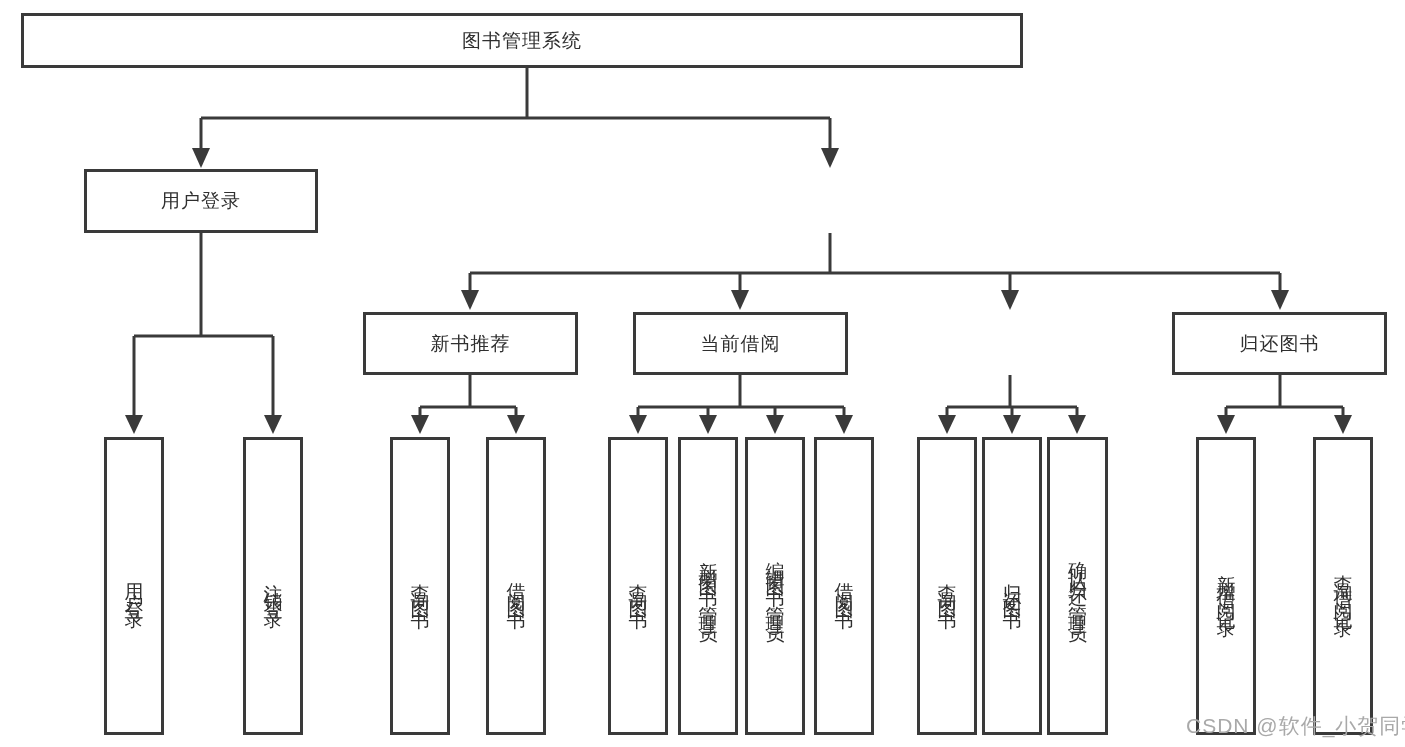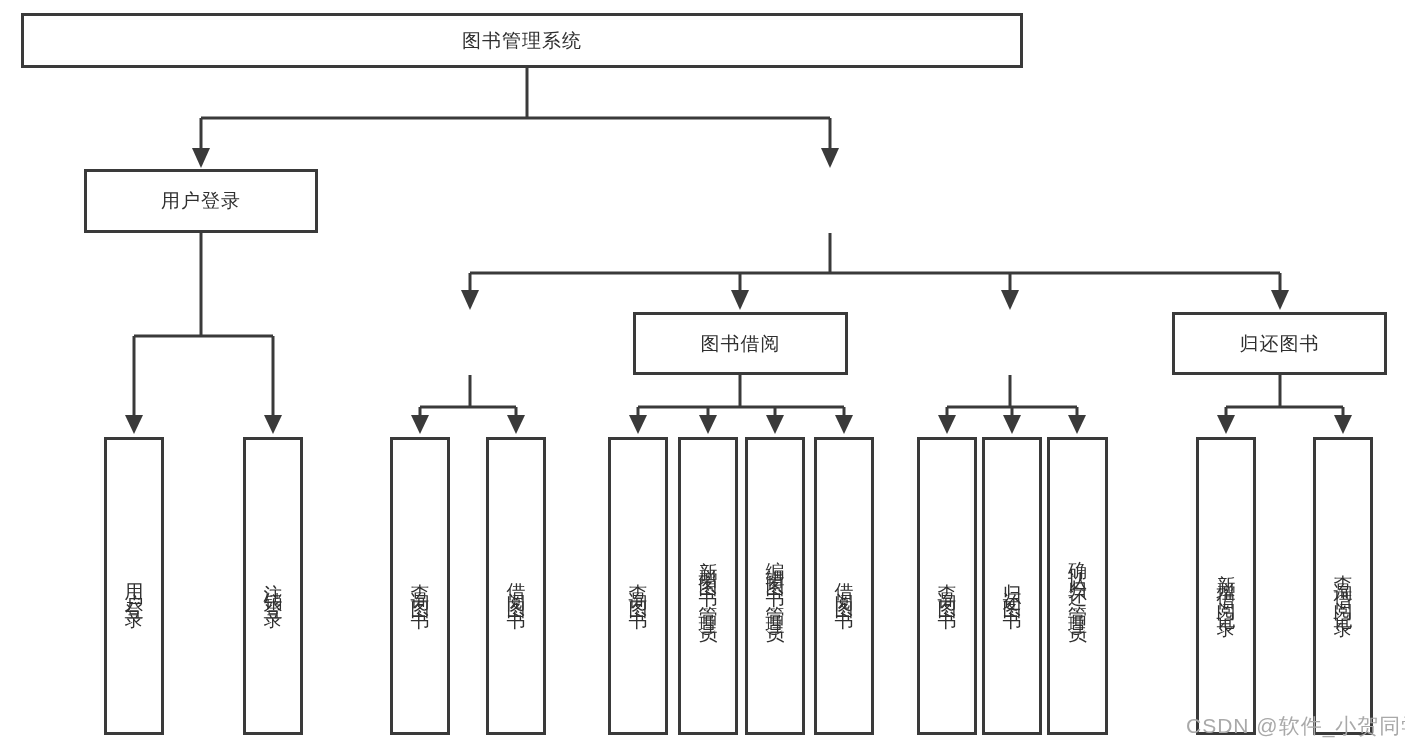--- a/index.html
+++ b/index.html
@@ -135,21 +135,22 @@
       <polygon points="1217,415 1235,415 1226,434"></polygon>
       <line x1="1343" y1="407" x2="1343" y2="418"></line>
       <polygon points="1334,415 1352,415 1343,434"></polygon>
     </g>
   </svg>
 
   <div class="hbox" style="left:21px; top:13px; width:1002px; height:55px;">图书管理系统</div>
 
   <div class="hbox" style="left:84px; top:169px; width:234px; height:64px;">用户登录</div>
 
-  <div class="hbox" style="left:633px; top:312px; width:215px; height:63px;">图书借阅</div>
+  <div class="hbox" style="left:363px; top:312px; width:215px; height:63px;">新书推荐</div>
+  <div class="hbox" style="left:633px; top:312px; width:215px; height:63px;">当前借阅</div>
   <div class="hbox" style="left:1172px; top:312px; width:215px; height:63px;">归还图书</div>
 
   <div class="vbox" style="left:104px; top:437px; width:60px; height:298px;">用户登录</div>
   <div class="vbox" style="left:243px; top:437px; width:60px; height:298px;">注销登录</div>
 
   <div class="vbox" style="left:390px; top:437px; width:60px; height:298px;">查询图书</div>
   <div class="vbox" style="left:486px; top:437px; width:60px; height:298px;">借阅图书</div>
 
   <div class="vbox" style="left:608px; top:437px; width:60px; height:298px;">查询图书</div>
   <div class="vbox" style="left:678px; top:437px; width:60px; height:298px;">新增图书（管理员）</div>

